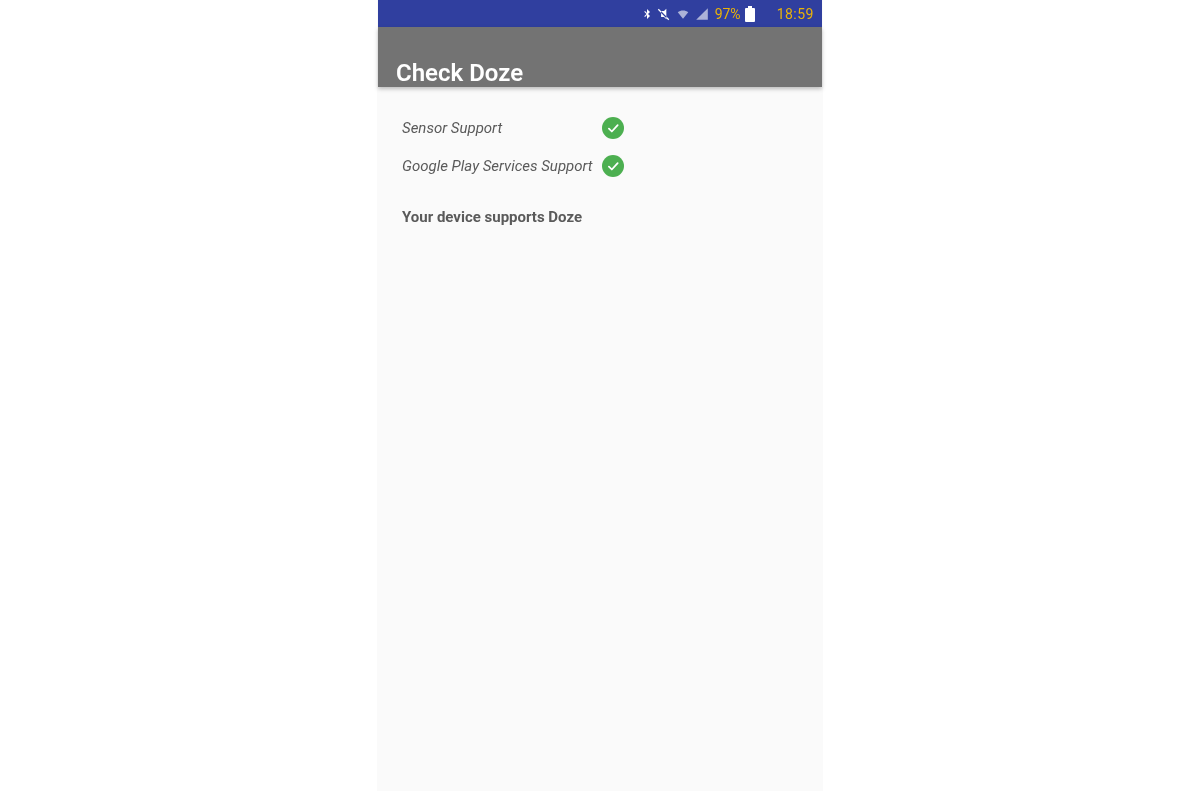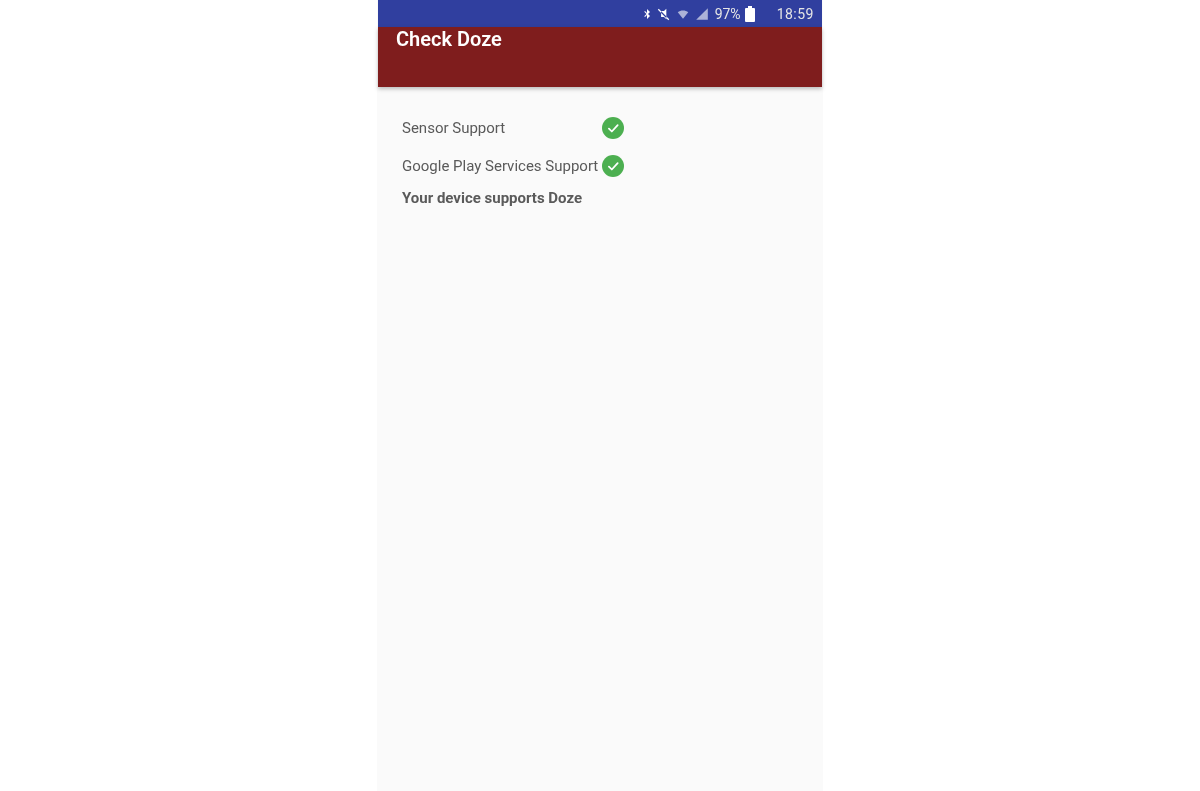--- a/index.html
+++ b/index.html
@@ -21,68 +21,69 @@
     left: 378px;
     top: 0;
     width: 444px;
     height: 791px;
     background: #fafafa;
     box-shadow: 0 0 0 1px rgba(0,0,0,0.02);
   }
   .statusbar {
     height: 27px;
     background: #303f9f;
-    color: #e5e5e5;
+    color: #eab308;
     display: flex;
     align-items: center;
     justify-content: flex-end;
     padding: 0 8px;
     font-size: 14px;
     gap: 4px;
   }
   .statusbar .spacer { flex: 1; }
   .statusbar .icon { display: inline-flex; align-items: center; justify-content: center; }
   .statusbar svg { display: block; }
   .statusbar .pct { margin-left: 2px; }
   .statusbar .time { margin-left: 18px; letter-spacing: 0.5px; }
   .appbar {
     height: 60px;
-    background: #7f1d1d;
+    background: #737373;
     color: #ffffff;
     display: flex;
-    align-items: flex-start;
+    align-items: flex-end;
     padding: 0 18px;
-    font-size: 20px;
+    font-size: 24px;
     font-weight: 600;
     box-shadow: 0 2px 4px rgba(0,0,0,0.25);
   }
   .content {
     padding: 22px 24px;
     color: #616161;
   }
   .row {
     display: flex;
     align-items: center;
     justify-content: flex-start;
     height: 38px;
     font-size: 15px;
+    font-style: italic;
   }
   .row .label { color: #5a5a5a; min-width: 200px; }
   .check {
     width: 22px; height: 22px;
     background: #4caf50;
     border-radius: 50%;
     display: inline-flex;
     align-items: center;
     justify-content: center;
     flex-shrink: 0;
   }
   .check svg { display: block; }
   .summary {
-    margin-top: 4px;
+    margin-top: 23px;
     font-size: 15px;
     font-weight: 700;
     color: #5a5a5a;
   }
 </style>
 </head>
 <body>
 
 <div class="stage">
   <div class="phone">

